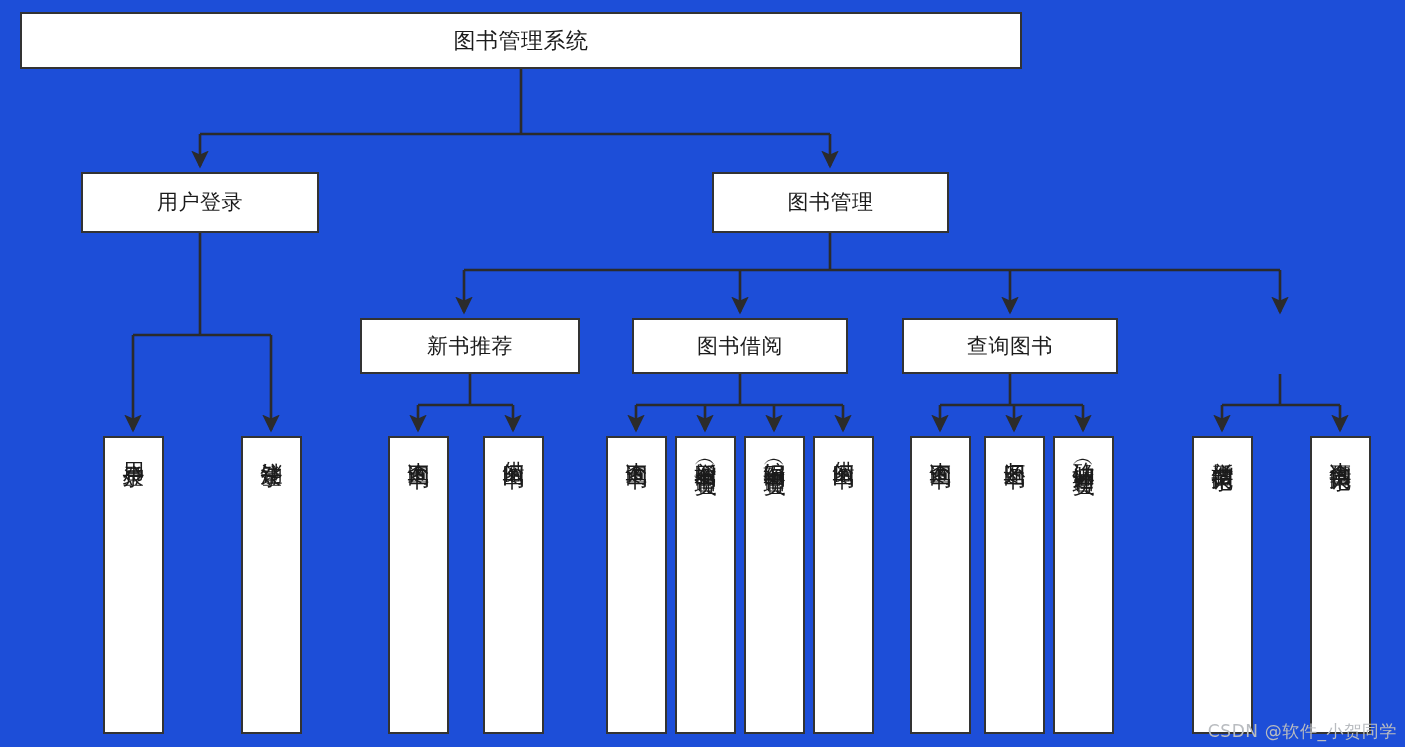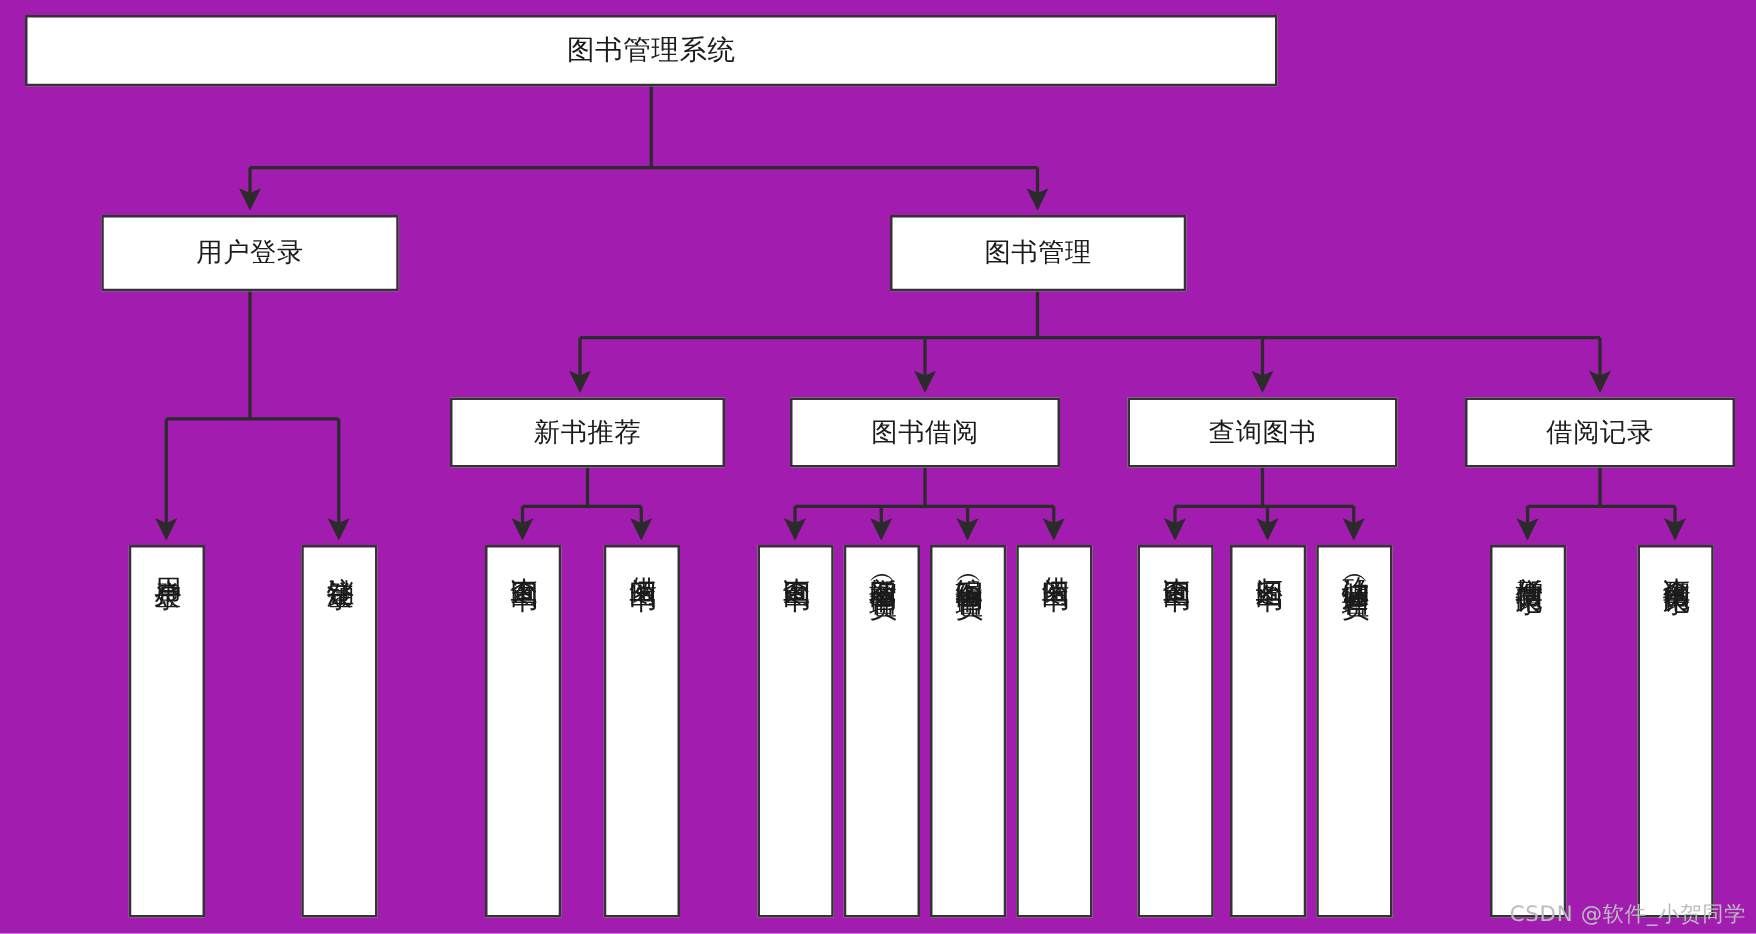--- a/index.html
+++ b/index.html
@@ -6,21 +6,21 @@
   html,body{margin:0;padding:0;background:#ffffff;}
   body{
     font-family:"DejaVu Sans","Liberation Sans",sans-serif;
     color:#1a1a1a;
     -webkit-font-smoothing:antialiased;
   }
   #stage{
     position:relative;
     width:1405px;
     height:747px;
-    background:#a21caf;
+    background:#1d4ed8;
     overflow:hidden;
   }
   #edges{
     position:absolute;
     left:0; top:0;
     width:1405px; height:747px;
     pointer-events:none;
   }
   .node{
     position:absolute;
@@ -137,23 +137,20 @@
 
   <div class="node" style="left: 712px; top: 172px; width: 237px; height: 61px;">
     <span class="label">图书管理</span>
   </div>
   <div class="node" style="left: 632px; top: 318px; width: 216px; height: 56px; font-family: Liberation Serif, serif;">
     <span class="label">图书借阅</span>
   </div>
   <div class="node" style="left: 902px; top: 318px; width: 216px; height: 56px;">
     <span class="label">查询图书</span>
   </div>
-  <div class="node" style="left: 1172px; top: 318px; width: 216px; height: 56px;">
-    <span class="label">借阅记录</span>
-  </div>
 
   <div class="node leaf" style="left: 103px; top: 436px; width: 61px; height: 298px;">
     <span class="label">用户登录</span>
   </div>
   <div class="node leaf" style="left: 241px; top: 436px; width: 61px; height: 298px;">
     <span class="label">注销登录</span>
   </div>
   <div class="node leaf" style="left: 388px; top: 436px; width: 61px; height: 298px;">
     <span class="label">查询图书</span>
   </div>

